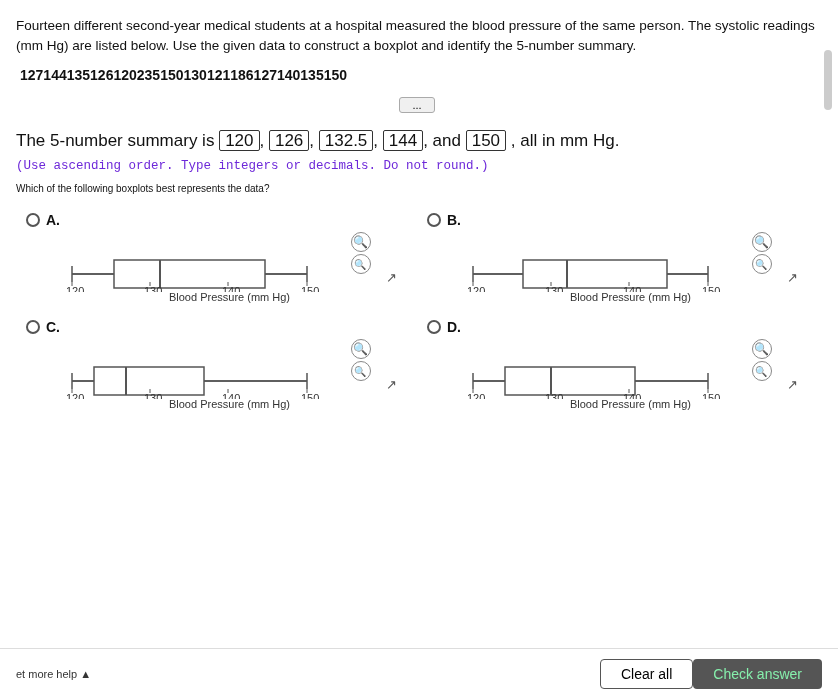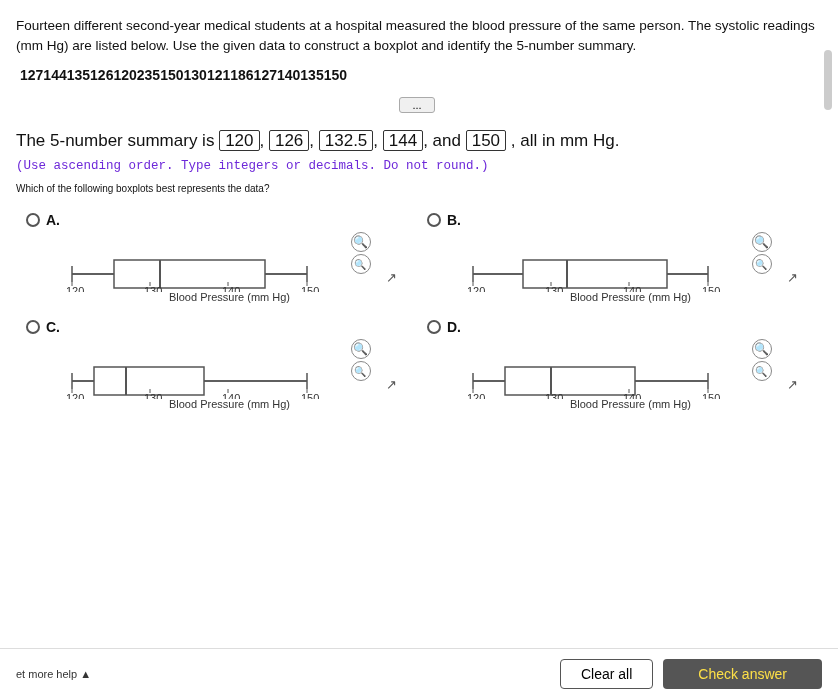--- a/index.html
+++ b/index.html
@@ -146,36 +146,35 @@
     .get-help {
       font-size: 11px;
       color: #333;
       cursor: pointer;
       display: flex;
       align-items: center;
       gap: 4px;
     }
     .right-btns {
       display: flex;
-      gap: 10px;
     }
     .btn-clear {
       background: white;
       border: 1.5px solid #555;
       padding: 6px 20px;
       border-radius: 4px;
       cursor: pointer;
       font-size: 14px;
       font-weight: 500;
     }
     .btn-check {
       background: #555;
-      color: #fde047;
+      color: #86efac;
       border: none;
-      padding: 6px 35px;
+      padding: 6px 20px;
       border-radius: 4px;
       cursor: pointer;
       font-size: 14px;
       font-weight: 500;
     }
     .scroll-indicator {
       position: absolute;
       right: 6px;
       top: 50px;
       width: 8px;

